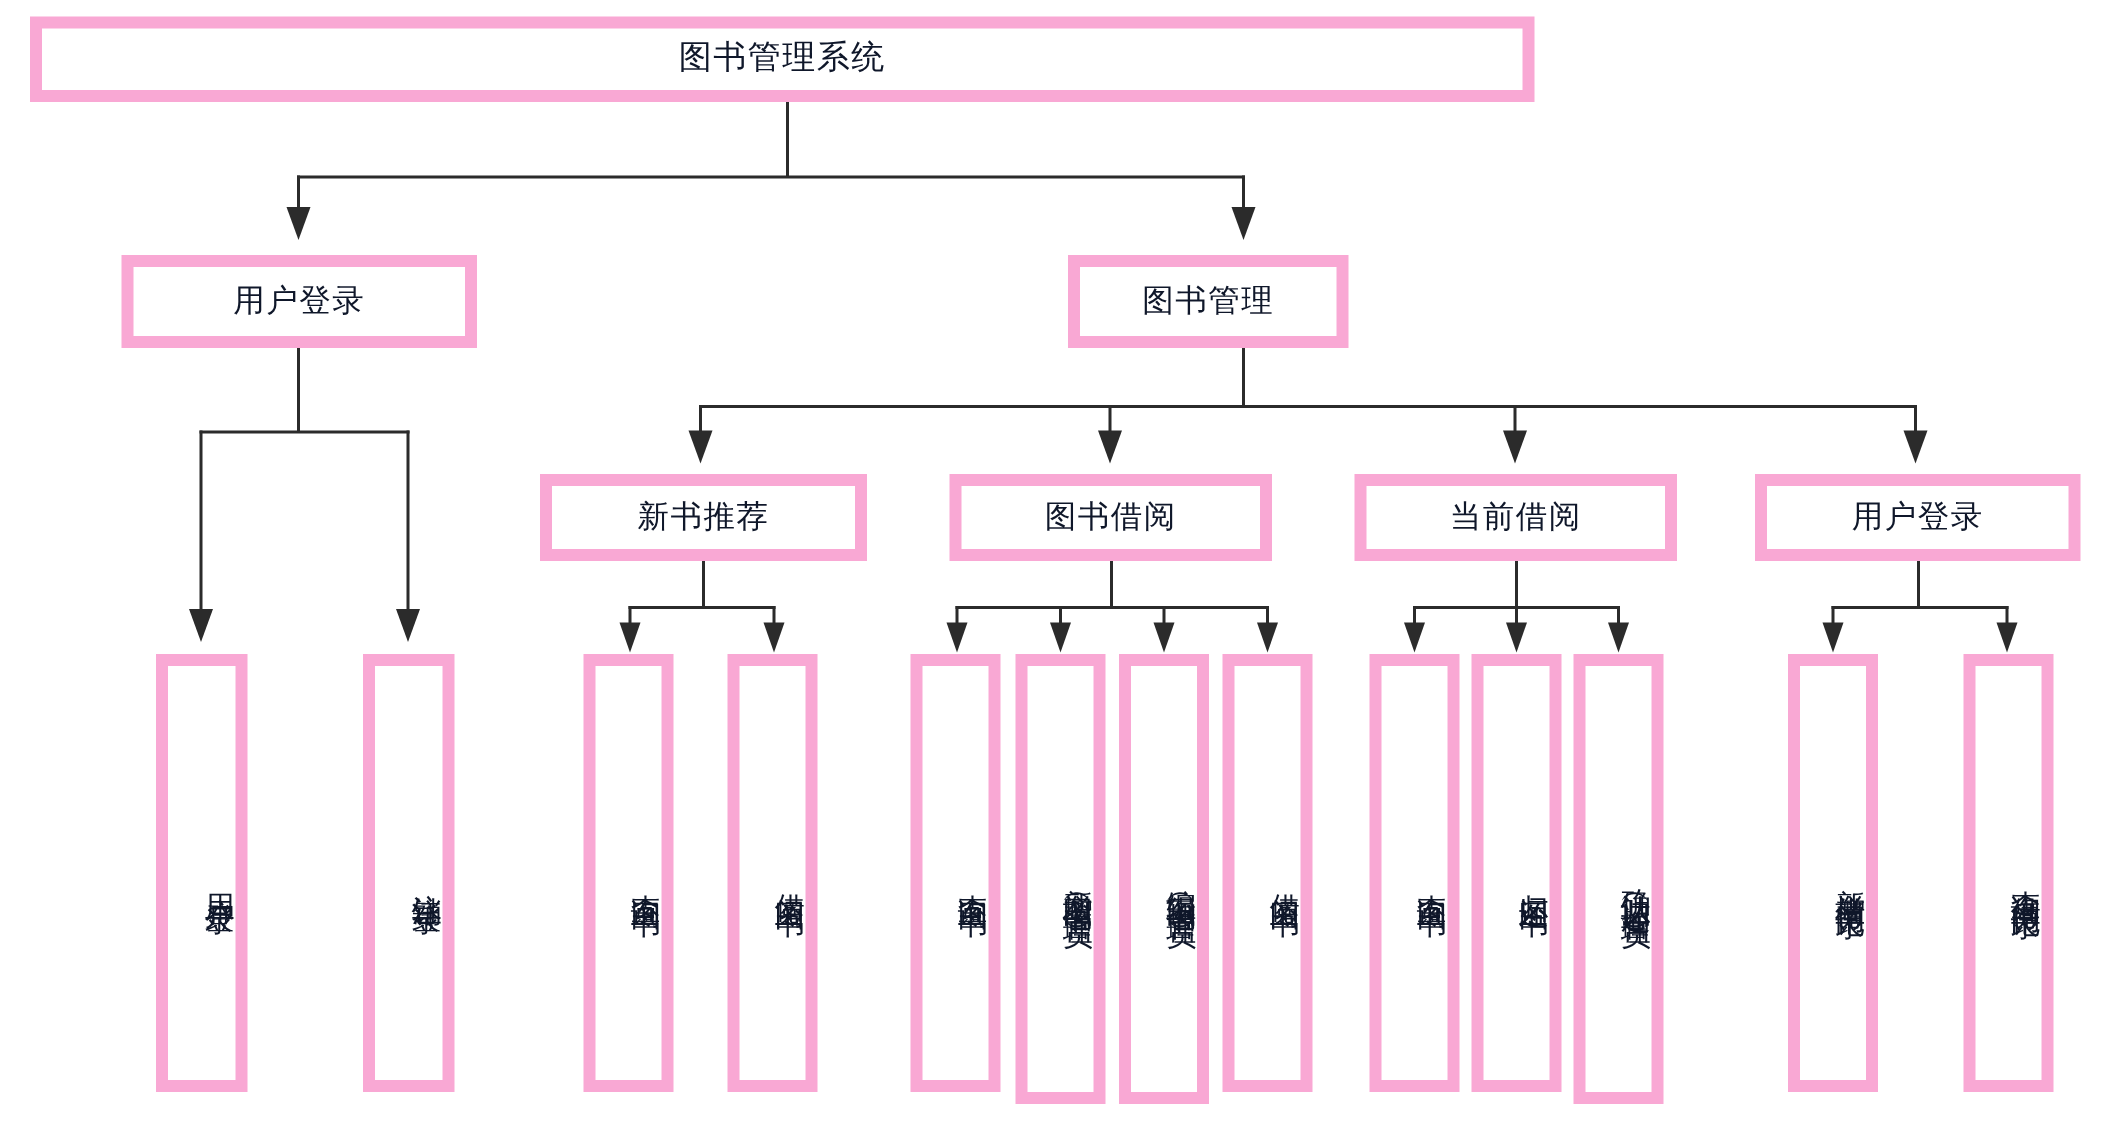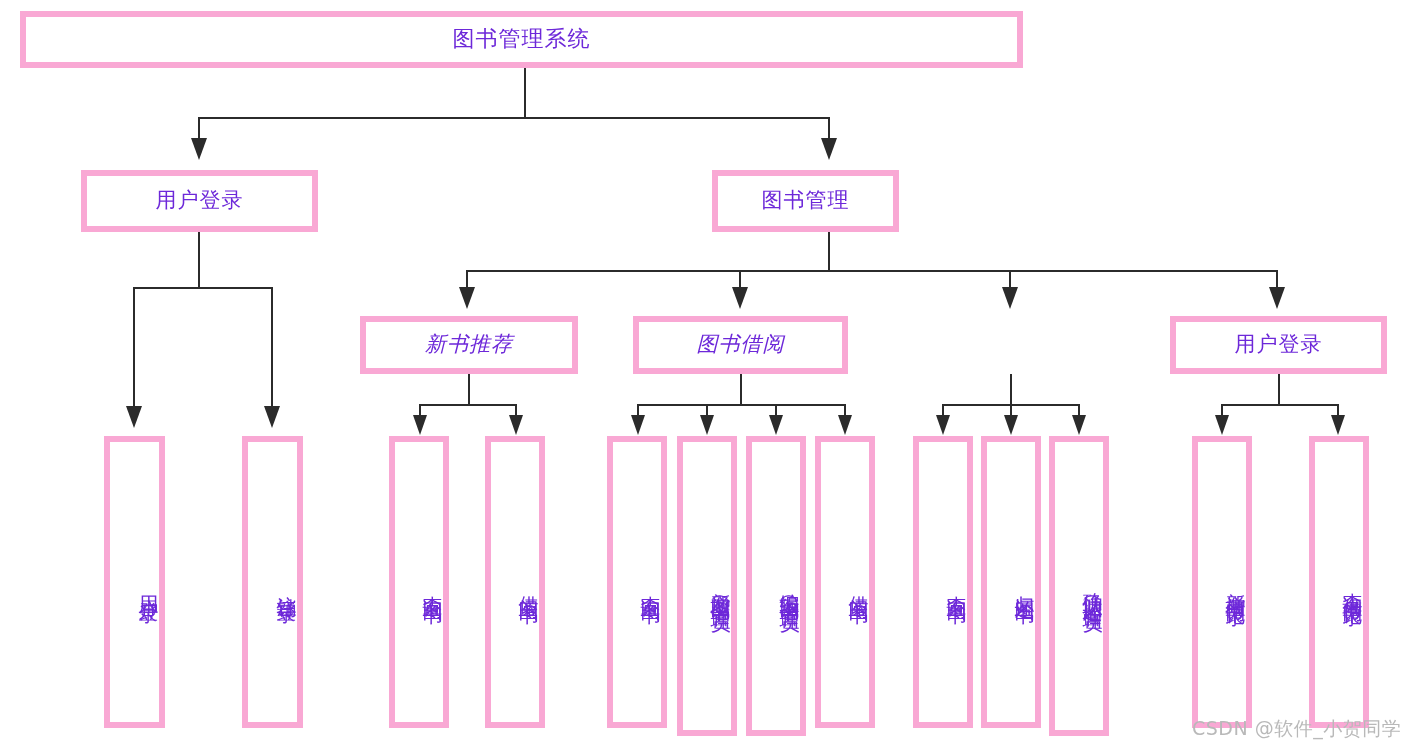--- a/index.html
+++ b/index.html
@@ -13,26 +13,26 @@
   #canvas {
     position: relative;
     width: 1405px;
     height: 747px;
     background: #ffffff;
     overflow: hidden;
   }
   .node {
     position: absolute;
     box-sizing: border-box;
-    border: 6px solid #f9a8d4;
+    border: 8px solid #f9a8d4;
     background: #ffffff;
     display: flex;
     align-items: center;
     justify-content: center;
-    color: #6d28d9;
+    color: #0f172a;
     text-align: center;
   }
   .node.horiz {
     font-size: 21px;
     letter-spacing: 1px;
     line-height: 1.2;
   }
   .node.root {
     font-size: 22px;
   }
@@ -119,25 +119,28 @@
 
   <div class="edge v" style="left:739px; top:270px; width:2px; height:18px;"></div>
   <div class="arrow" style="left:732px; top:287px;"></div>
 
   <div class="edge v" style="left:1009px; top:270px; width:2px; height:18px;"></div>
   <div class="arrow" style="left:1002px; top:287px;"></div>
 
   <div class="edge v" style="left:1276px; top:270px; width:2px; height:18px;"></div>
   <div class="arrow" style="left:1269px; top:287px;"></div>
 
-  <div class="node horiz" style="left:360px; top:316px; width:218px; height:58px;font-style:italic;">
+  <div class="node horiz" style="left:360px; top:316px; width:218px; height:58px;">
     <span>新书推荐</span>
   </div>
-  <div class="node horiz" style="left:633px; top:316px; width:215px; height:58px;font-style:italic;">
+  <div class="node horiz" style="left:633px; top:316px; width:215px; height:58px;">
     <span>图书借阅</span>
+  </div>
+  <div class="node horiz" style="left:903px; top:316px; width:215px; height:58px;">
+    <span>当前借阅</span>
   </div>
   <div class="node horiz" style="left:1170px; top:316px; width:217px; height:58px;">
     <span>用户登录</span>
   </div>
 
   <div class="edge v" style="left:468px; top:374px; width:2px; height:31px;"></div>
   <div class="edge h" style="left:419px; top:404px; width:98px; height:2px;"></div>
   <div class="edge v" style="left:419px; top:404px; width:2px; height:12px;"></div>
   <div class="arrow small" style="left:413px; top:415px;"></div>
   <div class="edge v" style="left:515px; top:404px; width:2px; height:12px;"></div>
@@ -207,15 +210,14 @@
     <span class="leaf-label">确认归还（管理员）</span>
   </div>
 
   <div class="node leaf" style="left:1192px; top:436px; width:60px; height:292px;">
     <span class="leaf-label">新增借阅记录</span>
   </div>
   <div class="node leaf" style="left:1309px; top:436px; width:60px; height:292px;">
     <span class="leaf-label">查询借阅记录</span>
   </div>
 
-  <div class="watermark" style="left:1192px; top:716px;">CSDN @软件_小贺同学</div>
 
 </div>
 
 </body></html>

